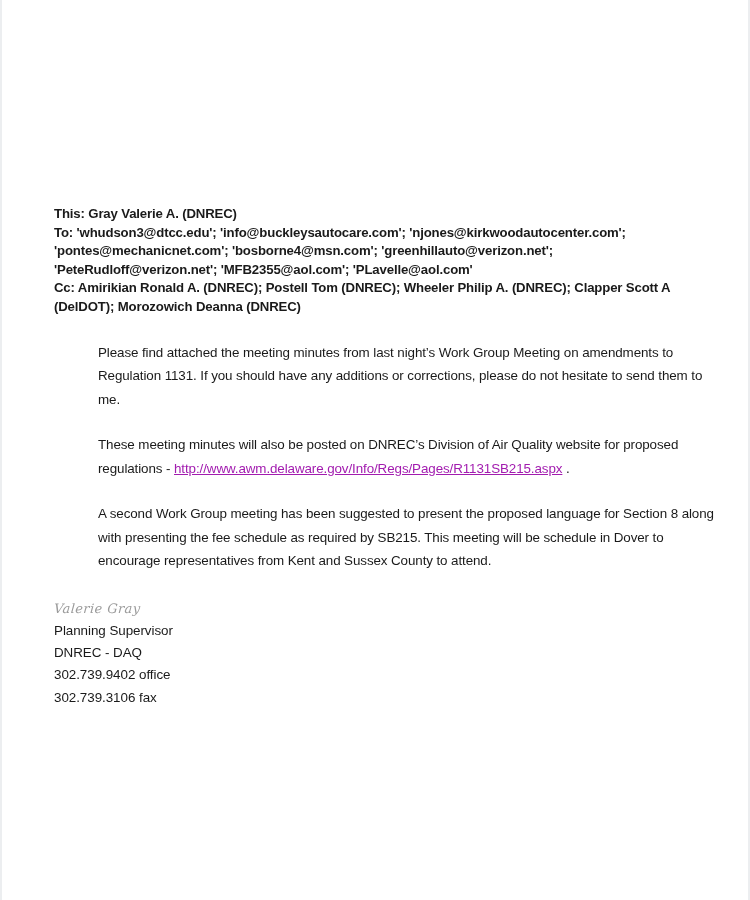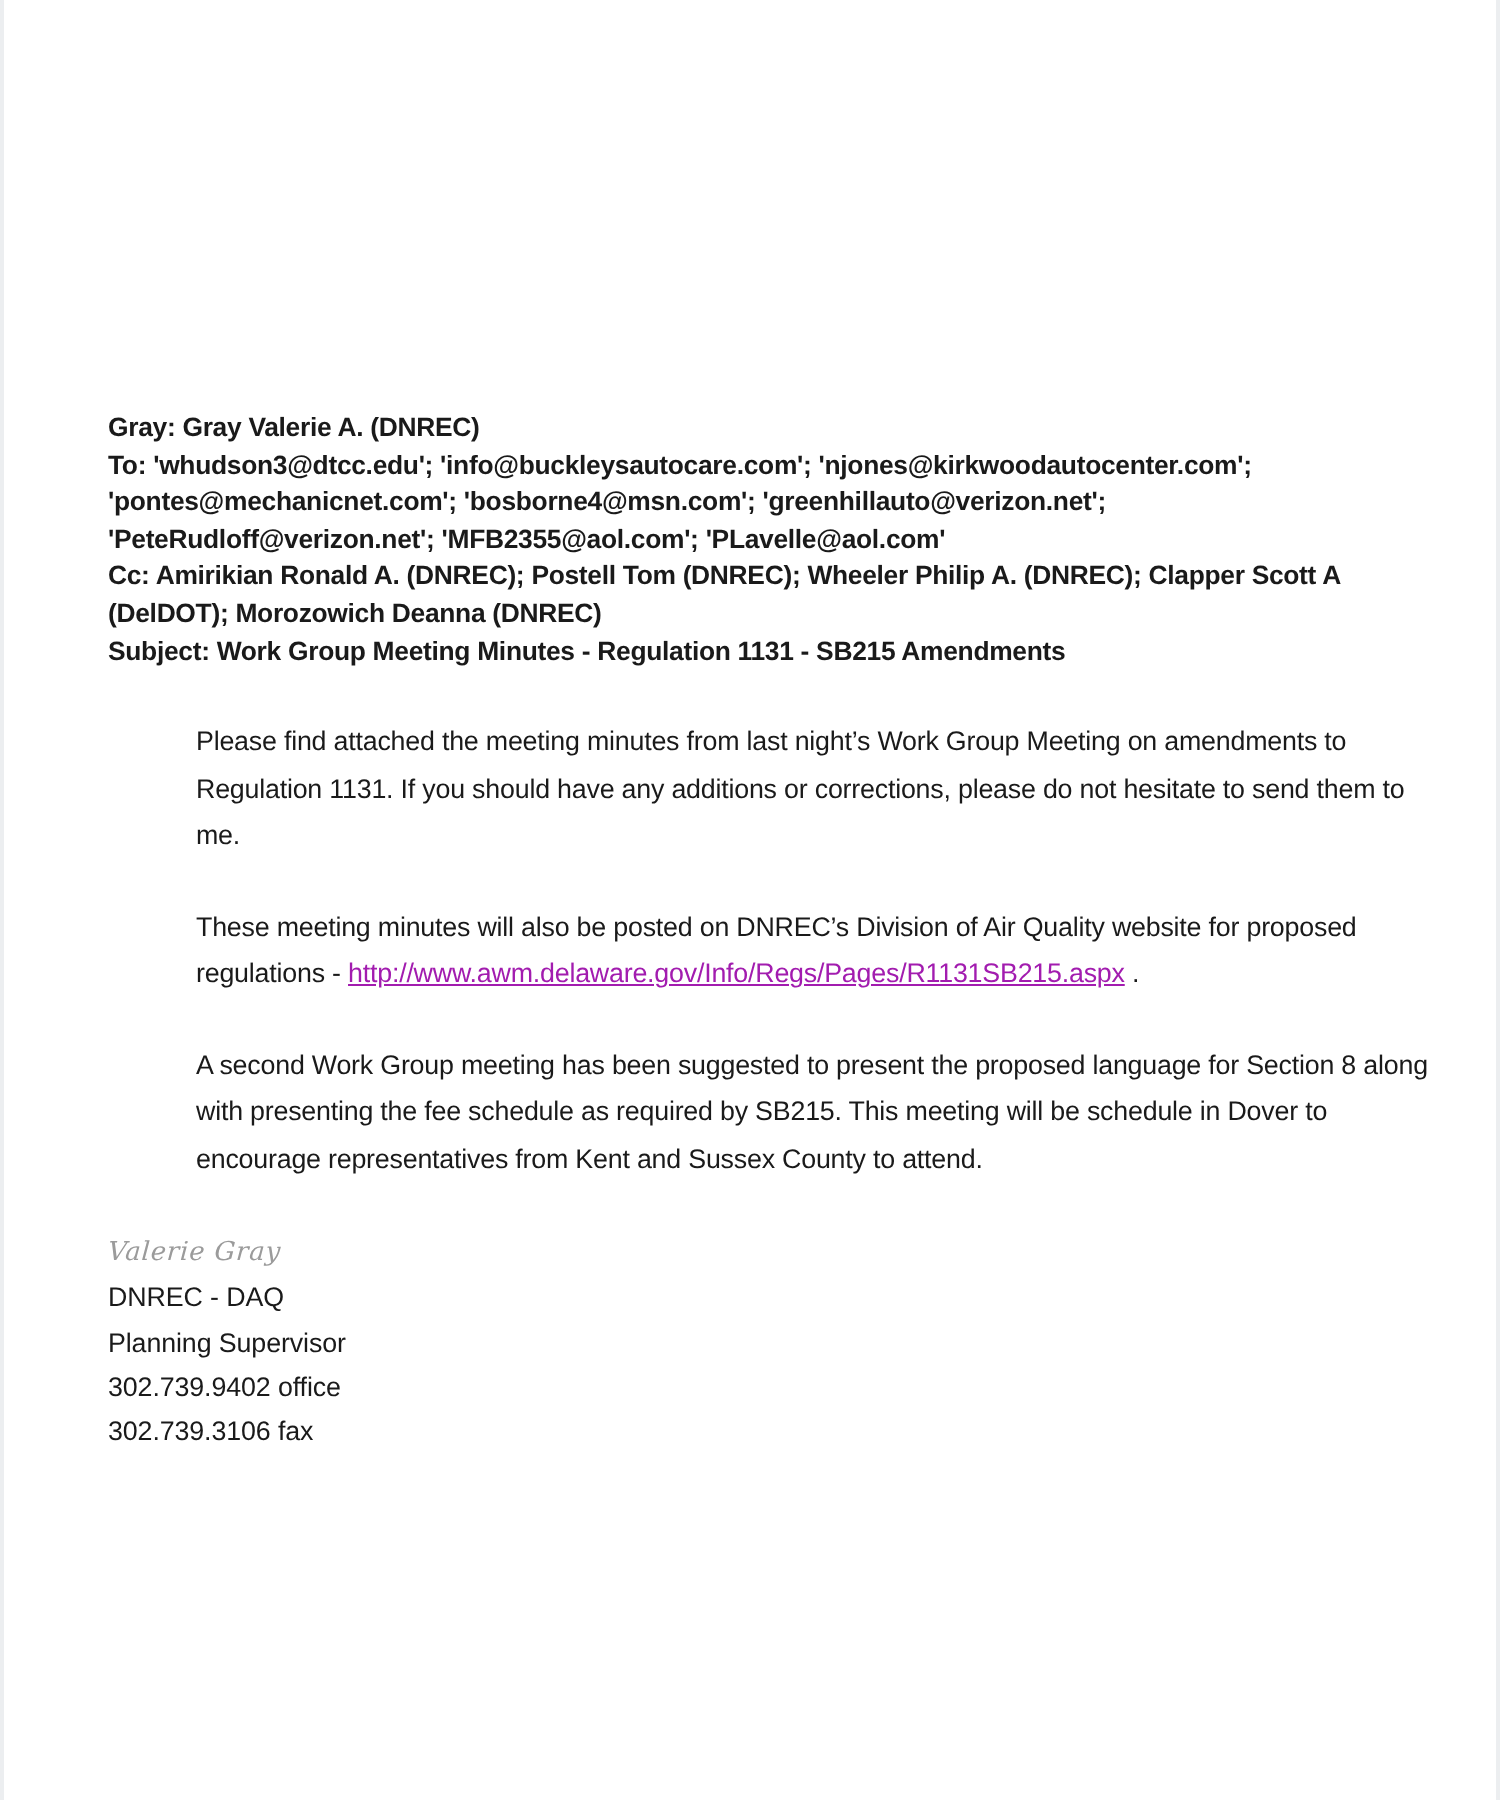--- a/index.html
+++ b/index.html
@@ -98,40 +98,39 @@
 </style>
 </head>
 <body>
 
 <div class="page">
 
   <div class="doc-body">
 
     <div class="header-block">
 
-      <div class="header-line"><span class="hdr-label">Gray:</span><span class="hdr-value"> Gray Valerie A. (DNREC)</span></div>
+      <div class="header-line"><span class="hdr-label">This:</span><span class="hdr-value"> Gray Valerie A. (DNREC)</span></div>
 
 
       <div class="header-line"><span class="hdr-label">To:</span><span class="hdr-value"> 'whudson3@dtcc.edu'; 'info@buckleysautocare.com'; 'njones@kirkwoodautocenter.com'; 'pontes@mechanicnet.com'; 'bosborne4@msn.com'; 'greenhillauto@verizon.net'; 'PeteRudloff@verizon.net'; 'MFB2355@aol.com'; 'PLavelle@aol.com'</span></div>
 
       <div class="header-line"><span class="hdr-label">Cc:</span><span class="hdr-value"> Amirikian Ronald A. (DNREC); Postell Tom (DNREC); Wheeler Philip A. (DNREC); Clapper Scott A (DelDOT); Morozowich Deanna (DNREC)</span></div>
 
-      <div class="header-line subject-line"><span class="hdr-label">Subject:</span><span class="hdr-value"> Work Group Meeting Minutes - Regulation 1131 - SB215 Amendments</span></div>
 
     </div>
 
     <p class="para para-first">Please find attached the meeting minutes from last night’s Work Group Meeting on amendments to Regulation 1131.  If you should have any additions or corrections, please do not hesitate to send them to me.</p>
 
     <p class="para"><span>These meeting minutes will also be posted on DNREC’s Division of Air Quality website for proposed regulations - </span><a class="doc-link" href="#">http://www.awm.delaware.gov/Info/Regs/Pages/R1131SB215.aspx</a><span> .</span></p>
 
     <p class="para">A second Work Group meeting has been suggested to present the proposed language for Section 8 along with presenting the fee schedule as required by SB215.  This meeting will be schedule in Dover to encourage representatives from Kent and Sussex County to attend.</p>
 
     <div class="signature-block">
       <span class="sig-script">Valerie Gray</span>
+      <span class="sig-line">Planning Supervisor</span>
       <span class="sig-line">DNREC - DAQ</span>
-      <span class="sig-line">Planning Supervisor</span>
       <span class="sig-line">302.739.9402 office</span>
       <span class="sig-line">302.739.3106 fax</span>
     </div>
 
   </div>
 
 </div>
 
 </body></html>

